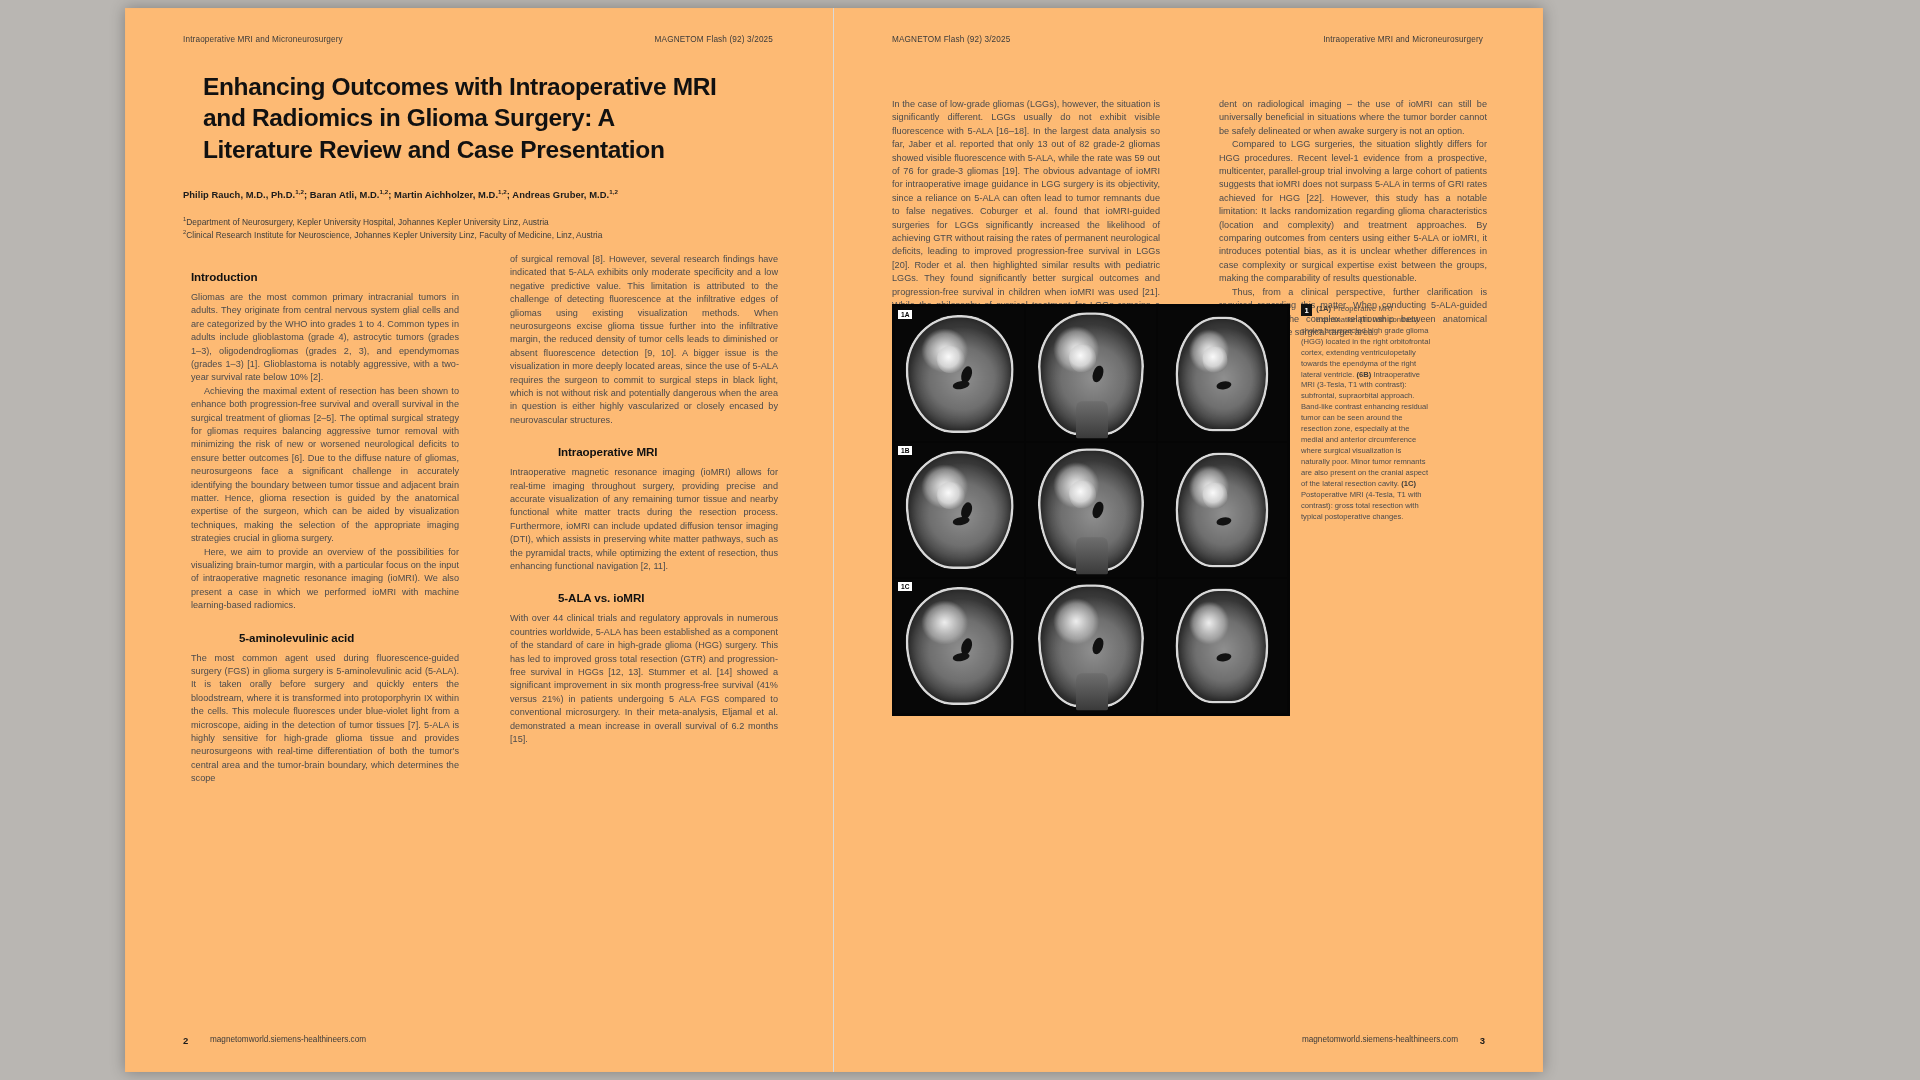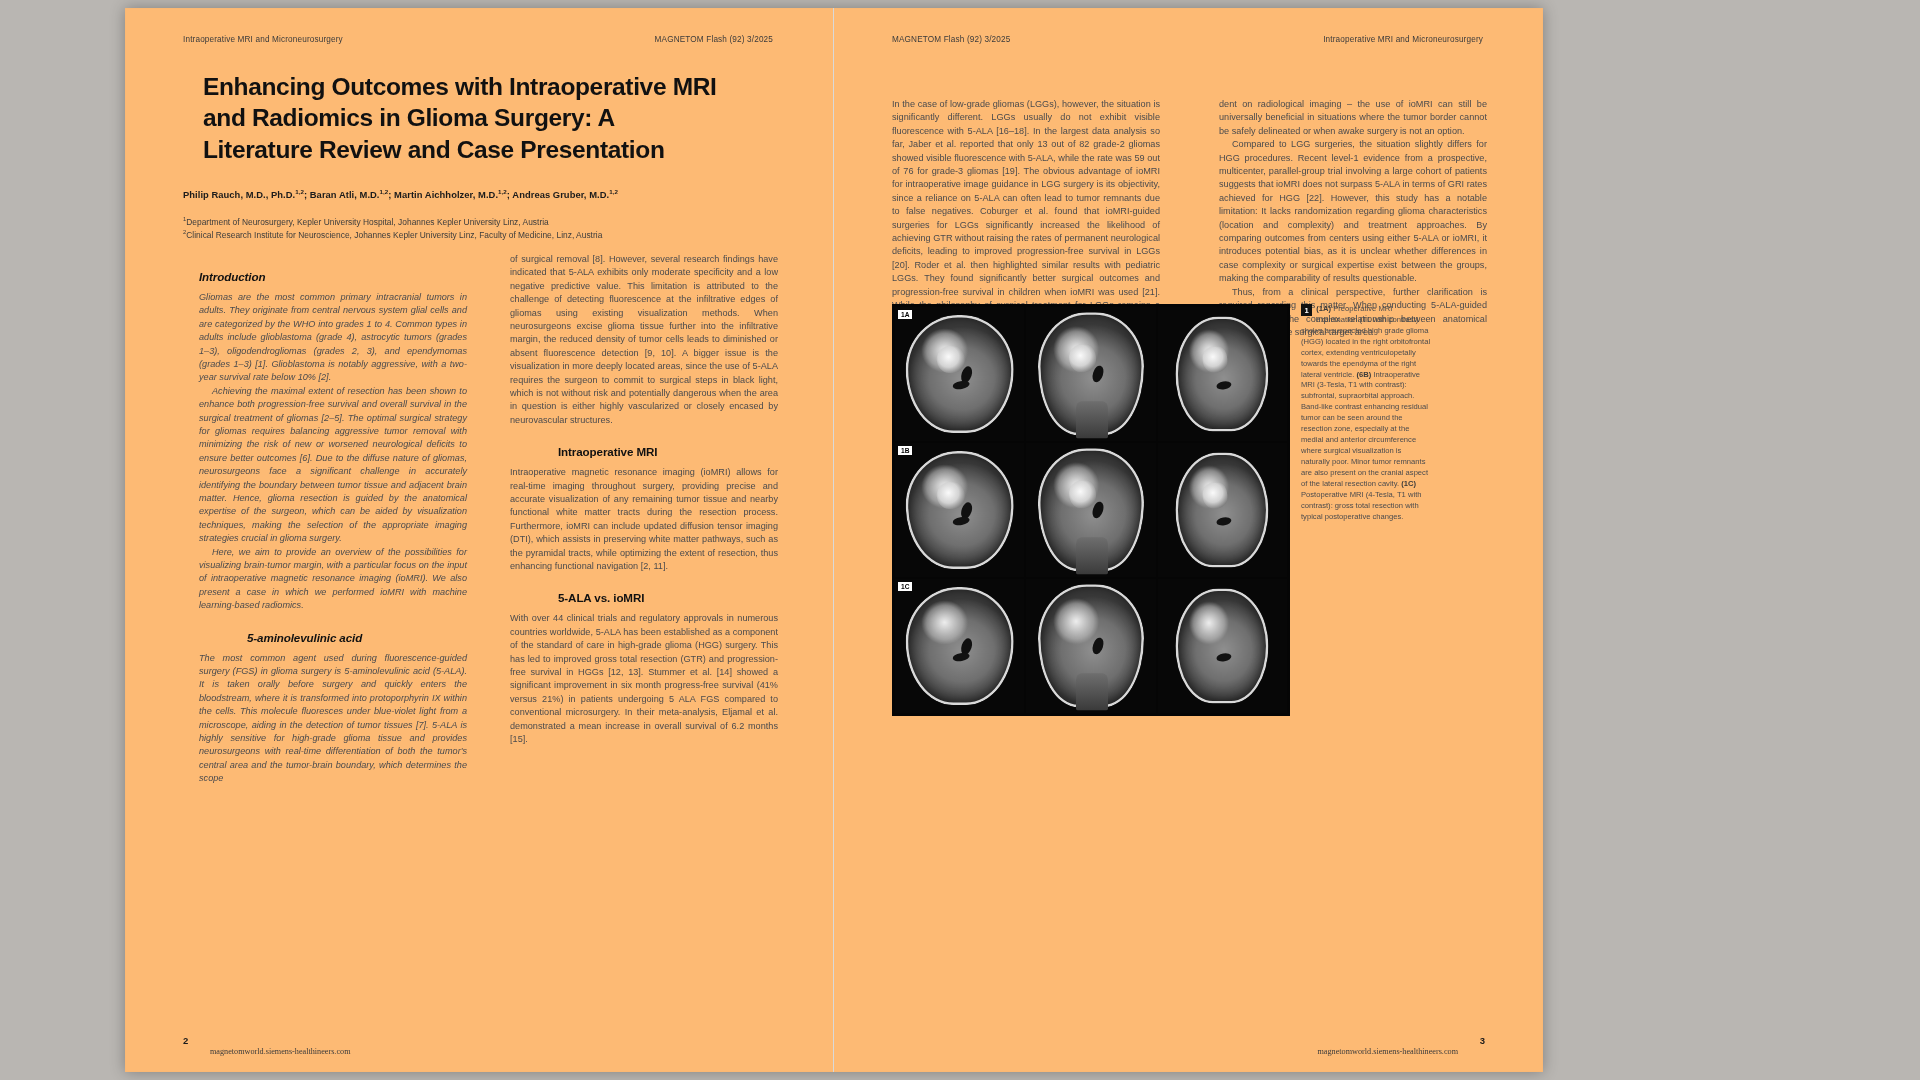--- a/index.html
+++ b/index.html
@@ -39,25 +39,24 @@
     top: 27px;
     font-size: 8.2px;
     color: #3b3b3b;
     letter-spacing: 0.15px;
     white-space: nowrap;
   }
   .runhead.lh-left   { left: 58px; }
   .runhead.lh-right  { right: 60px; }
   .runfoot {
     position: absolute;
-    bottom: 16px;
+    bottom: 28px;
     font-size: 8.2px;
     color: #3b3b3b;
     white-space: nowrap;
-    font-family: Liberation Serif, serif;
   }
   .pagenum {
     position: absolute;
     bottom: 26px;
     font-size: 9.5px;
     font-weight: bold;
     color: #1a1a1a;
   }
 
   
@@ -97,21 +96,21 @@
   
   .col {
     position: absolute;
     width: 268px;
     font-size: 9.15px;
     line-height: 1.465;
     color: #4b4b4d;
     text-align: justify;
     letter-spacing: 0.01px;
   }
-  .page.left  .col.c1 { left: 74px;  top: 262px; font-style: italic; }
+  .page.left  .col.c1 { left: 66px;  top: 262px; }
   .page.left  .col.c2 { left: 385px; top: 245px; }
   .page.right .col.c1 { left: 58px;  top: 90px;  }
   .page.right .col.c2 { left: 385px; top: 90px;  }
 
   .col h2 {
     margin: 0 0 7px 0;
     font-size: 11.6px;
     font-weight: bold;
     color: #111111;
     line-height: 1.2;

